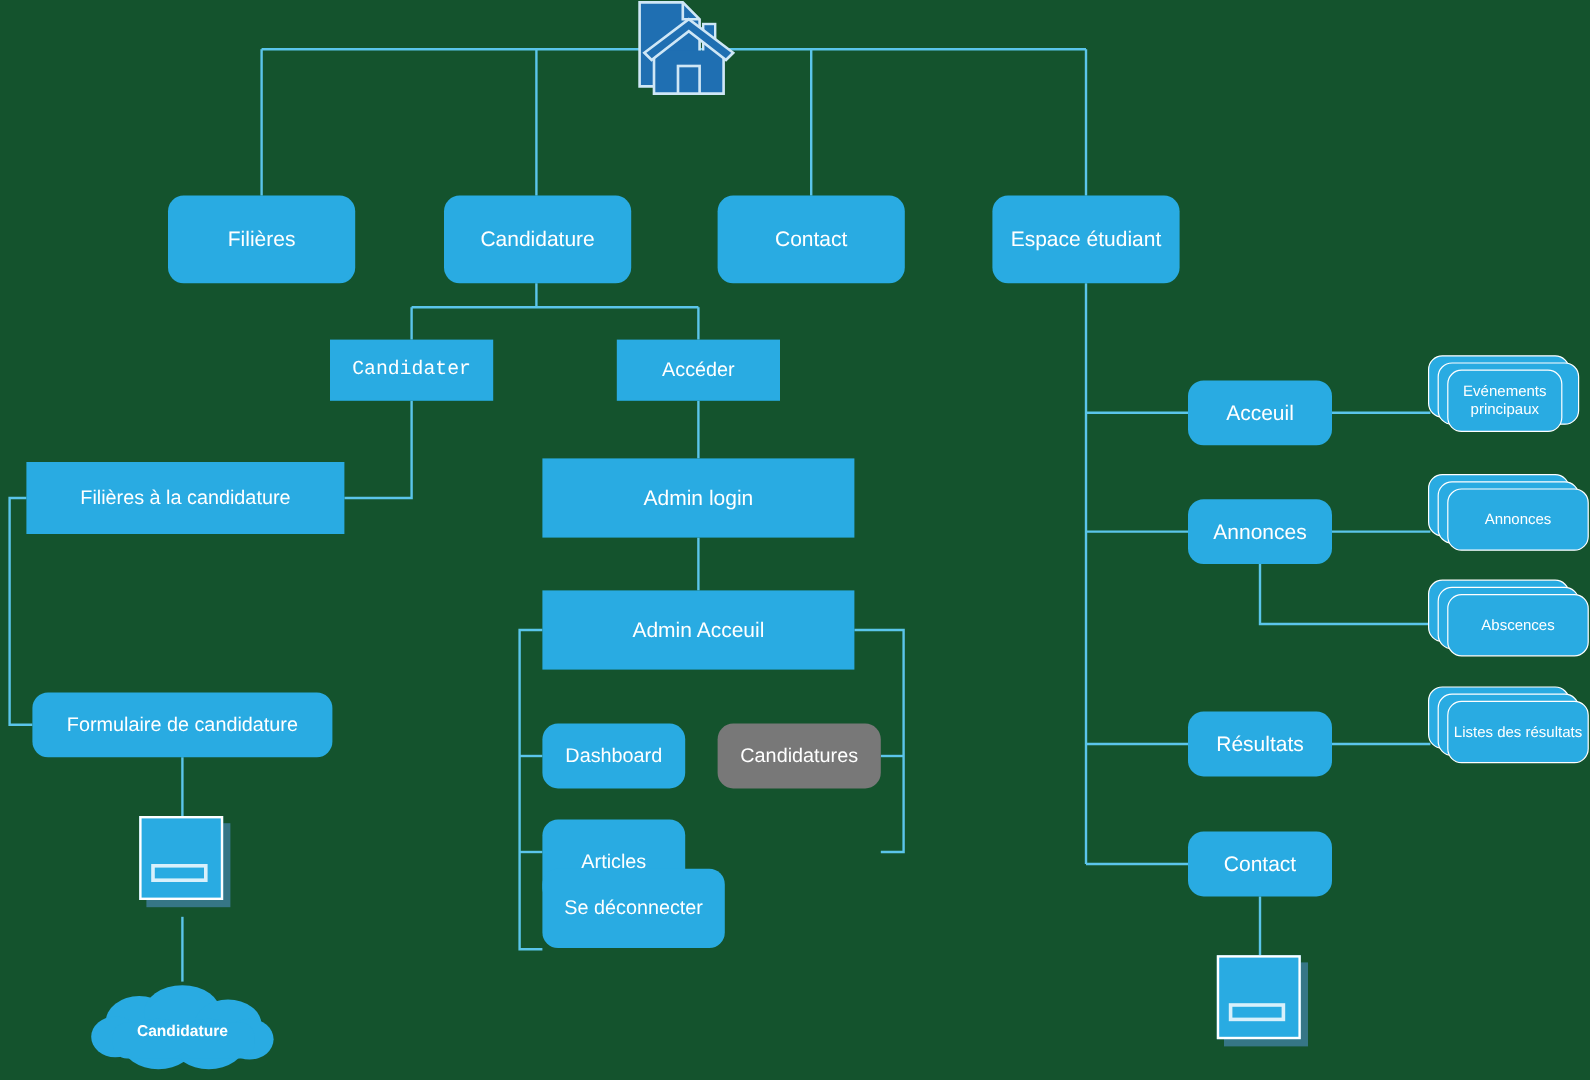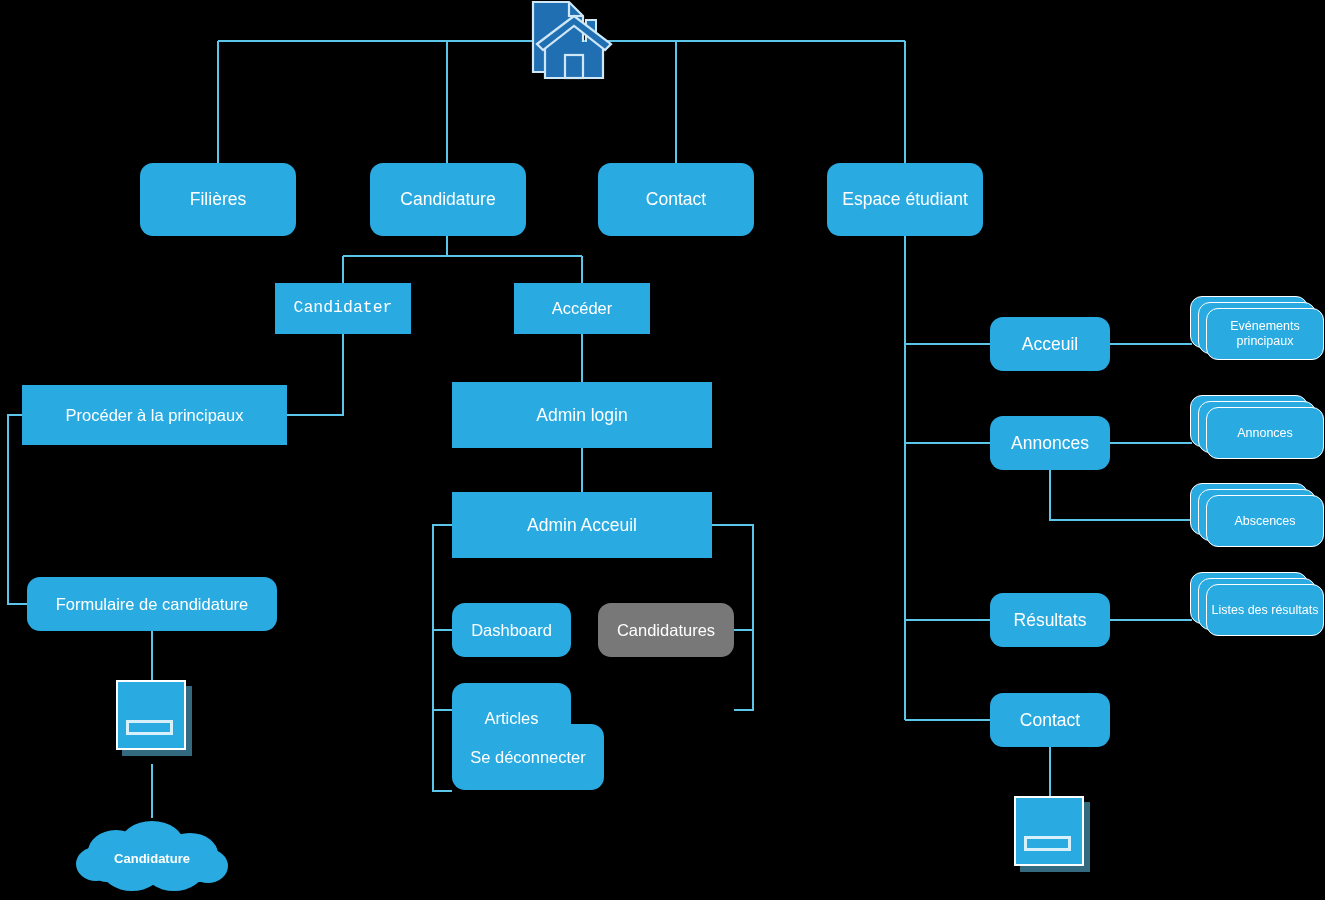--- a/index.html
+++ b/index.html
@@ -8,21 +8,21 @@
     padding: 0;
     background: #ffffff;
   }
   body {
     font-family: "Liberation Sans", sans-serif;
   }
   #canvas {
     position: relative;
     width: 1325px;
     height: 900px;
-    background: #000000;
+    background: #14532d;
     overflow: hidden;
   }
   #edges {
     position: absolute;
     left: 0;
     top: 0;
     width: 1325px;
     height: 900px;
     pointer-events: none;
   }
@@ -208,21 +208,21 @@
 
   <div class="node square t-16" style="left:275px; top:283px; width:136px; height:51px;font-family:Liberation Mono, monospace;">
     <span>Candidater</span>
   </div>
 
   <div class="node square t-16" style="left:514px; top:283px; width:136px; height:51px;text-align:right;">
     <span>Accéder</span>
   </div>
 
   <div class="node square t-16" style="left:22px; top:385px; width:265px; height:60px;">
-    <span>Procéder à la principaux</span>
+    <span>Filières à la candidature</span>
   </div>
 
   <div class="node rounded t-16" style="left:27px; top:577px; width:250px; height:54px;">
     <span>Formulaire de candidature</span>
   </div>
 
   <div class="device" style="left:116px; top:680px; width:70px; height:70px;">
     <div class="shadow"></div>
     <div class="body">
       <div class="slot"></div>
@@ -282,21 +282,21 @@
     <span>Résultats</span>
   </div>
 
   <div class="node rounded t-17" style="left:990px; top:693px; width:120px; height:54px;">
     <span>Contact</span>
   </div>
 
   <div class="stack" style="left:1190px; top:296px; width:136px; height:66px;">
     <div class="layer" style="left:0px;  top:0px;  width:118px; height:52px;"></div>
     <div class="layer" style="left:8px;  top:6px;  width:118px; height:52px;"></div>
-    <div class="front t-12" style="left:16px; top:12px; width:118px; height:52px;">
+    <div class="front t-12" style="left:16px; top:12px; width:96px; height:52px;">
       <span>Evénements principaux</span>
     </div>
   </div>
 
   <div class="stack" style="left:1190px; top:395px; width:136px; height:66px;">
     <div class="layer" style="left:0px;  top:0px;  width:118px; height:52px;"></div>
     <div class="layer" style="left:8px;  top:6px;  width:118px; height:52px;"></div>
     <div class="front t-12" style="left:16px; top:12px; width:118px; height:52px;">
       <span>Annonces</span>
     </div>

